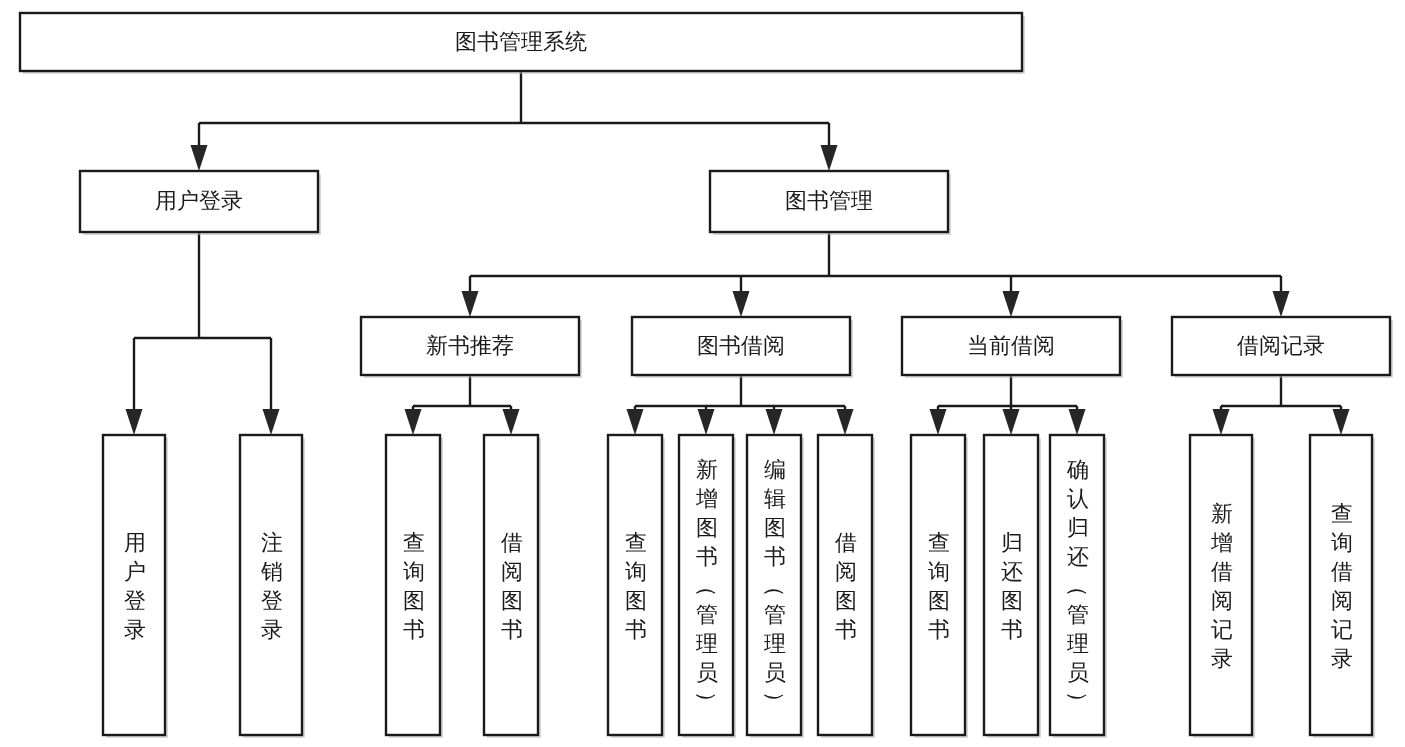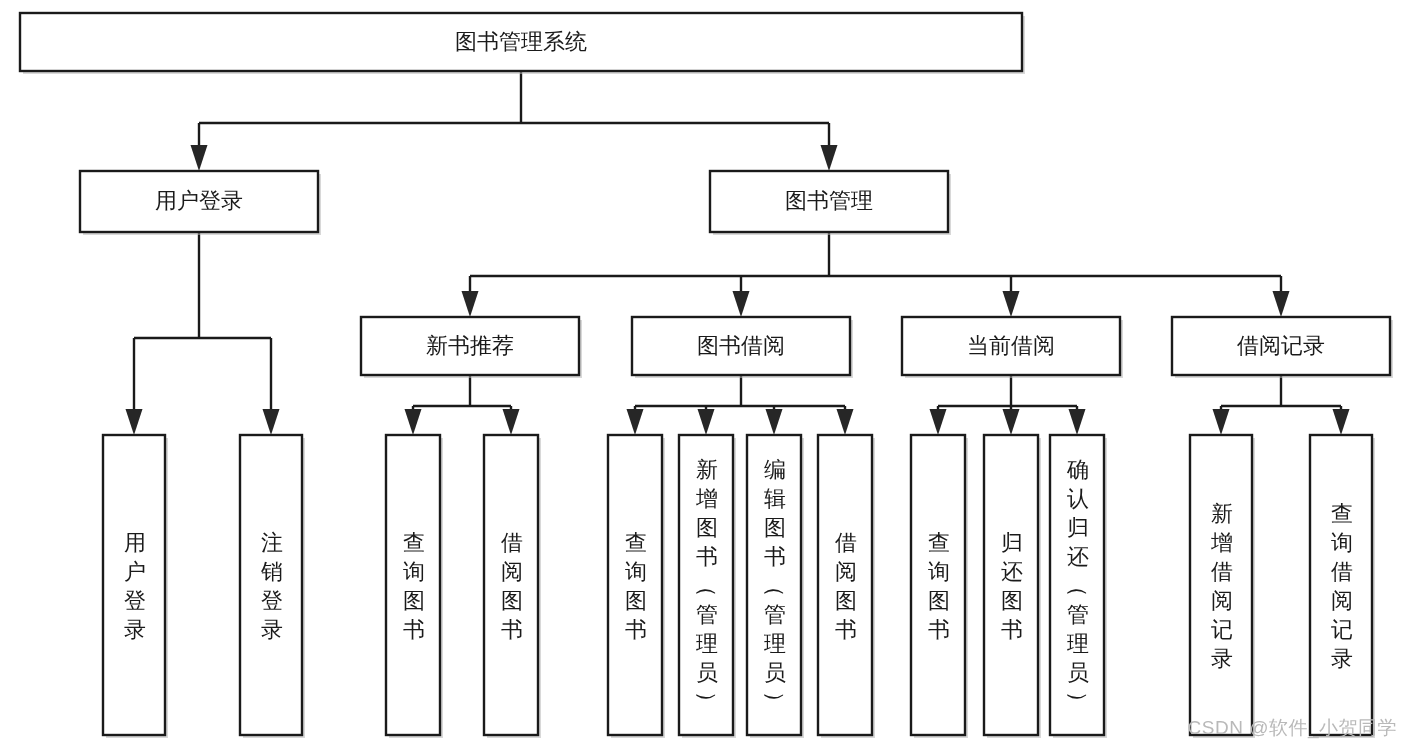--- a/index.html
+++ b/index.html
@@ -295,14 +295,13 @@
           <rect class="node-rect" x="1310" y="435" width="62" height="300"></rect>
           <text class="node-label-vertical" x="1342" y="520.62">查</text>
           <text class="node-label-vertical" x="1342" y="549.62">询</text>
           <text class="node-label-vertical" x="1342" y="578.62">借</text>
           <text class="node-label-vertical" x="1342" y="607.62">阅</text>
           <text class="node-label-vertical" x="1342" y="636.62">记</text>
           <text class="node-label-vertical" x="1342" y="665.62">录</text>
         </g>
       </g>
   </svg>
-  <div class="watermark">CSDN @软件_小贺同学</div>
 </div>
 
 </body></html>

